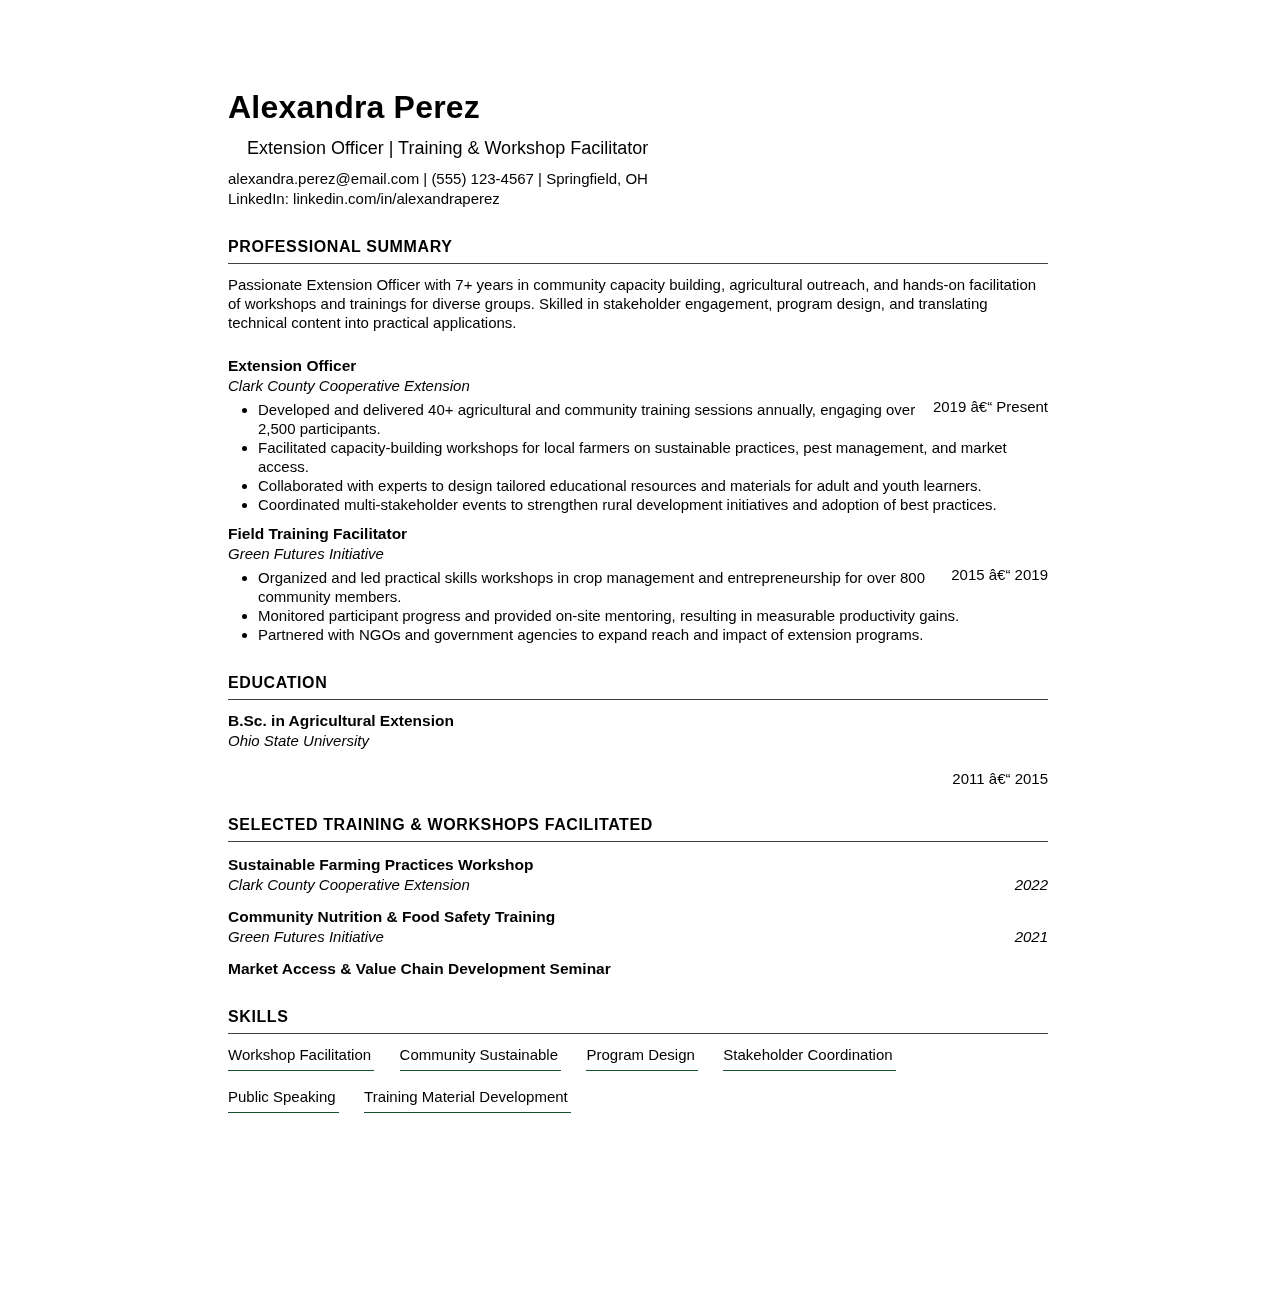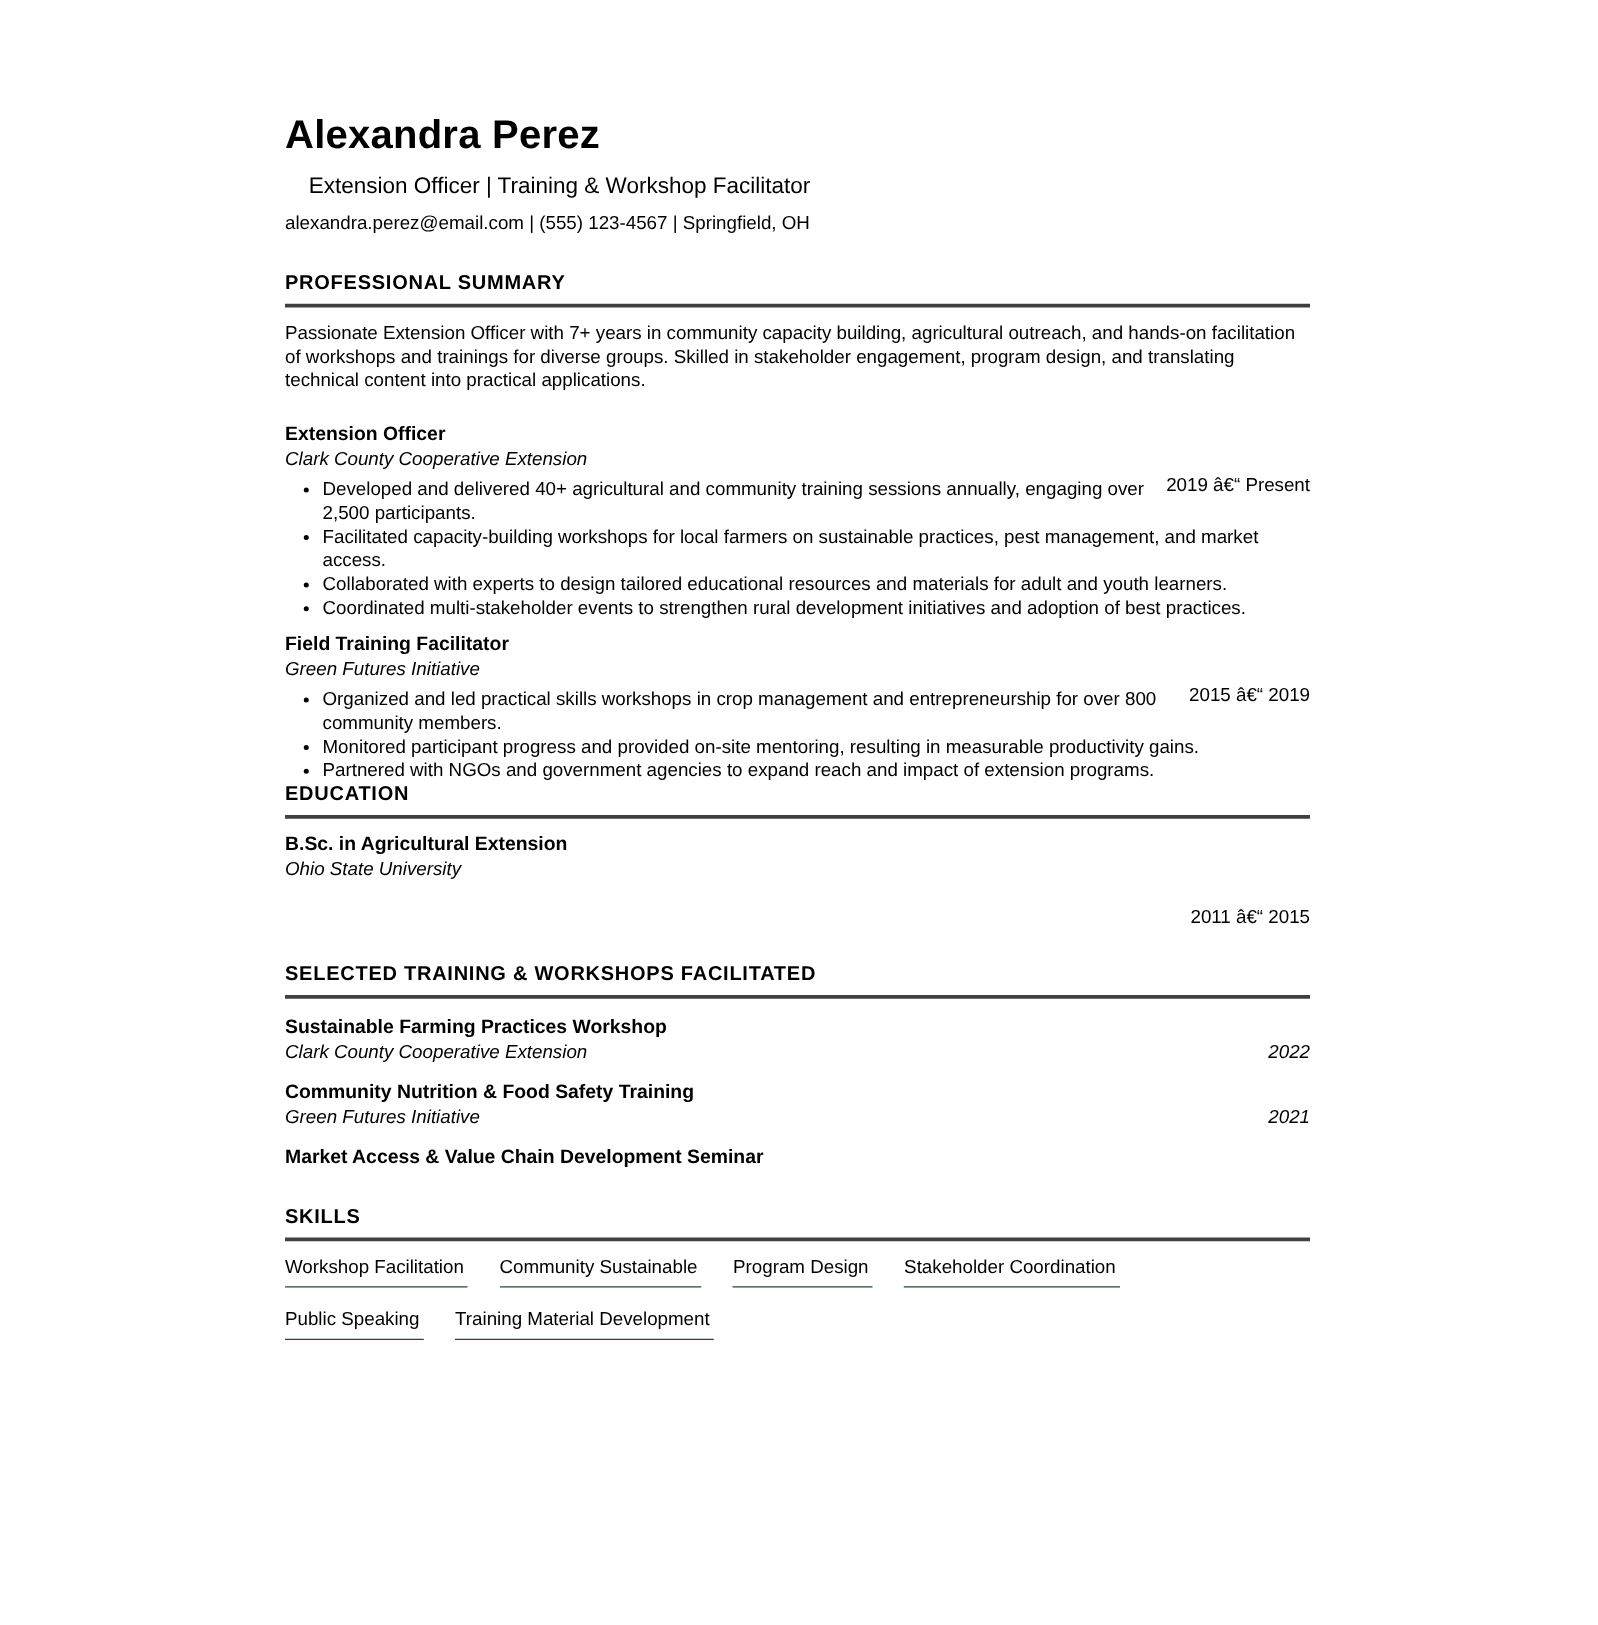--- a/index.html
+++ b/index.html
@@ -36,26 +36,26 @@
     line-height: 20px;
   }
 
   
   .sec-heading {
     font-size: 16px;
     font-weight: bold;
     letter-spacing: 0.6px;
     line-height: 20px;
     padding-bottom: 6px;
-    border-bottom: 3px solid #404040;
+    border-bottom: 1px solid #404040;
     margin-bottom: 11px;
   }
   .sec-summary   { margin-top: 28px; }
   .sec-experience{ margin-top: 24px; }
-  .sec-education { }
+  .sec-education { margin-top: 29px; }
   .sec-training  { margin-top: 27px; }
   .sec-skills    { margin-top: 28px; }
 
   
   .body-text, .bullets li, .job-company, .job-date, .edu-school, .edu-date,
   .training-org, .training-year, .skill-chip {
     font-size: 15px;
     line-height: 19px;
   }
   .body-text { margin-top: 2px; }
@@ -122,20 +122,21 @@
 </head>
 <body>
 
 <div class="page">
   <div class="content">
 
     <h1 class="name">Alexandra Perez</h1>
     <div class="subtitle">Extension Officer | Training &amp; Workshop Facilitator</div>
     <div class="contact-block">
       <div>alexandra.perez@email.com | (555) 123-4567 | Springfield, OH</div>
+      <div>LinkedIn: linkedin.com/in/alexandraperez</div>
     </div>
 
     <div class="sec-summary">
       <div class="sec-heading">PROFESSIONAL SUMMARY</div>
       <p class="body-text">Passionate Extension Officer with 7+ years in community capacity building, agricultural outreach, and hands-on facilitation of workshops and trainings for diverse groups. Skilled in stakeholder engagement, program design, and translating technical content into practical applications.</p>
     </div>
 
     <div class="sec-experience">
 
       <div class="job">

